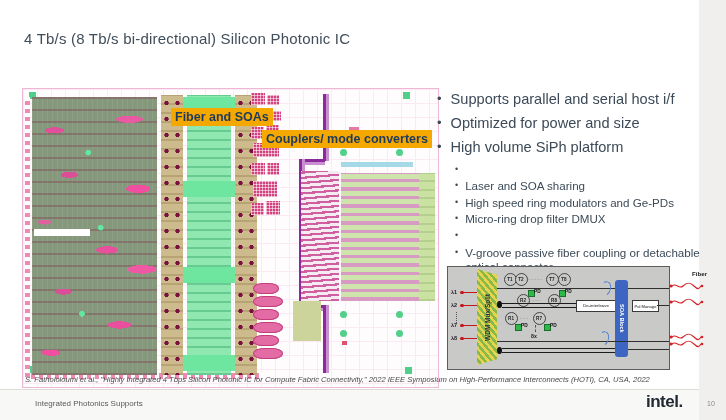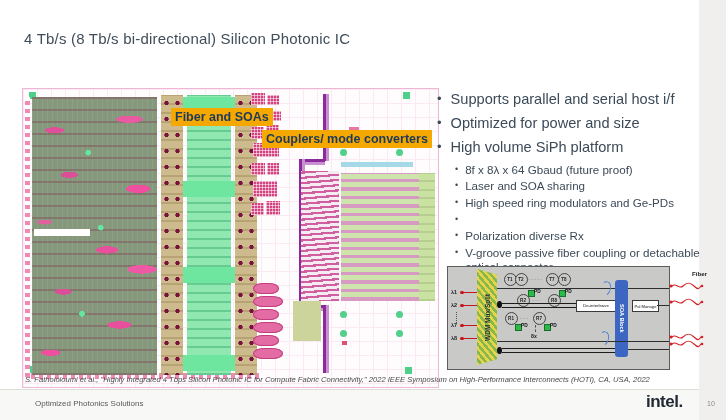--- a/index.html
+++ b/index.html
@@ -249,36 +249,35 @@
     <div class="b-main">
         <span class="dot">•</span>
         <span>Optimized for power and size</span>
       </div>
     <div class="b-main">
         <span class="dot">•</span>
         <span>High volume SiPh platform</span>
       </div>
     <div class="b-sub">
         <span class="dot">•</span>
-        <span>8f x 8λ x 64 Gbaud (future proof)</span>
       </div>
     <div class="b-sub">
         <span class="dot">•</span>
         <span>Laser and SOA sharing</span>
       </div>
     <div class="b-sub">
         <span class="dot">•</span>
         <span>High speed ring modulators and Ge-PDs</span>
       </div>
     <div class="b-sub">
         <span class="dot">•</span>
-      </div>
-    <div class="b-sub">
-        <span class="dot">•</span>
-        <span>Polarization diverse Rx</span>
+        <span>Micro-ring drop filter DMUX</span>
+      </div>
+    <div class="b-sub">
+        <span class="dot">•</span>
       </div>
     <div class="b-sub">
         <span class="dot">•</span>
         <span>V-groove passive fiber coupling or detachable optical connector</span>
       </div>
   </div>
 
   <div class="diagram">
     <div class="wdm">
         <span>WDM Mux/Split</span>
@@ -358,17 +357,17 @@
       <path d="M4,5 C8,1 11,9 15,5 S22,1 26,5 S31,8 33,5" stroke="#d42027" stroke-width="1.1" fill="none"></path>
       <circle cx="34" cy="5" r="1.3" fill="#d42027"></circle>
     </svg>
   <svg class="wavy" style="left:668px;top:339px" viewBox="0 0 36 10">
       <circle cx="3" cy="5" r="1.6" fill="#d42027"></circle>
       <path d="M4,5 C8,1 11,9 15,5 S22,1 26,5 S31,8 33,5" stroke="#d42027" stroke-width="1.1" fill="none"></path>
       <circle cx="34" cy="5" r="1.3" fill="#d42027"></circle>
     </svg>
 
   <div class="citation">S. Fathololoumi et al., "Highly Integrated 4 Tbps Silicon Photonic IC for Compute Fabric Connectivity," 2022 IEEE Symposium on High-Performance Interconnects (HOTI), CA, USA, 2022</div>
-  <div class="f-left">Optimized Photonics Solutions</div>
+  <div class="f-left">Integrated Photonics Supports</div>
   <div class="f-logo">intel.</div>
   <div class="f-page">10</div>
 
 </div>
 
 </body></html>

